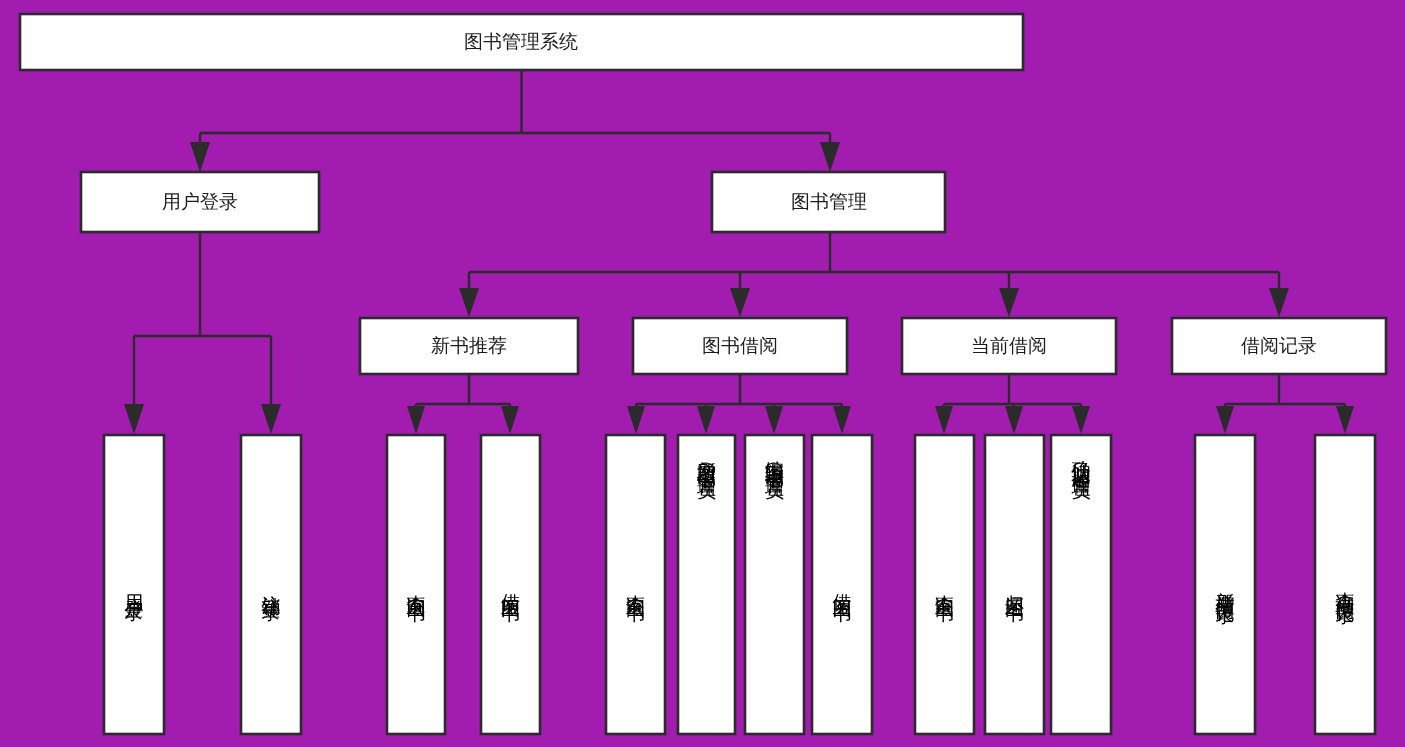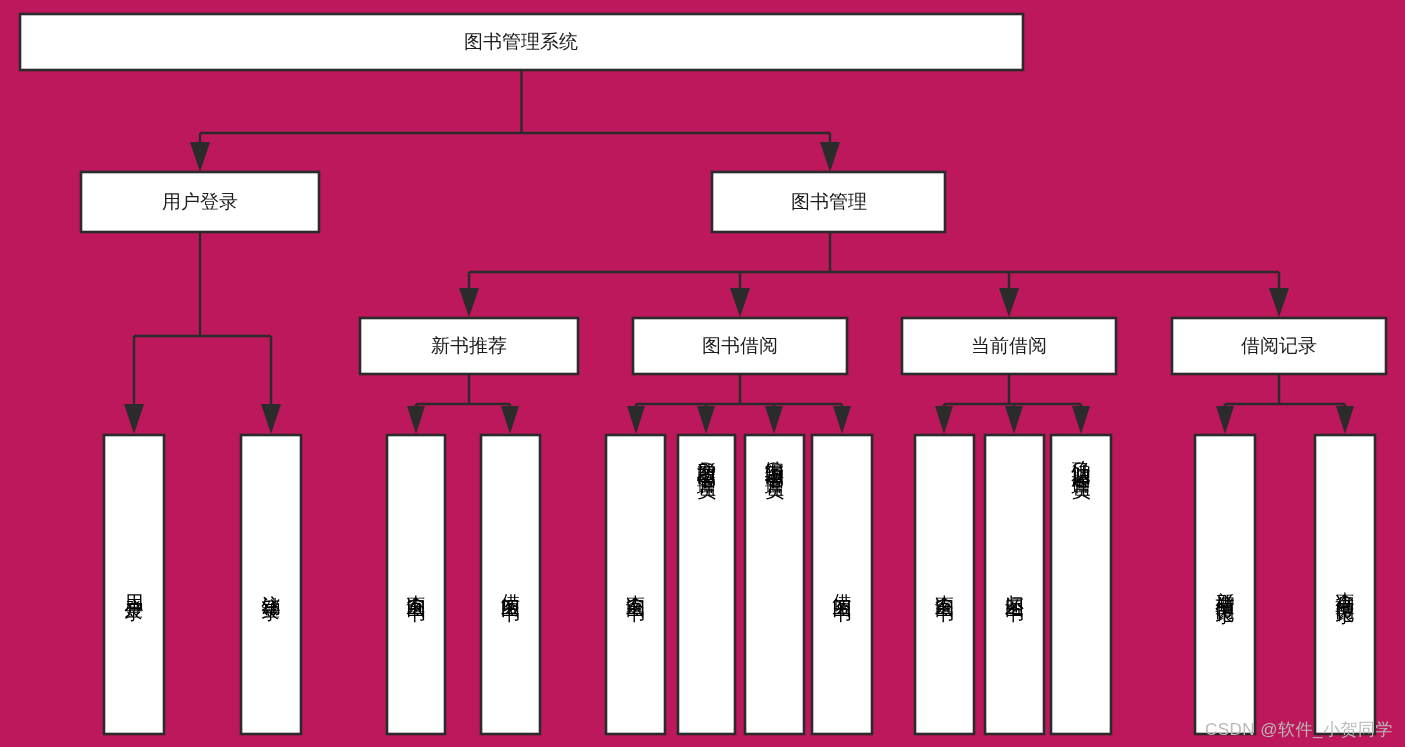--- a/index.html
+++ b/index.html
@@ -10,21 +10,21 @@
   body {
     width: 1405px;
     height: 747px;
     font-family: "Liberation Sans", "DejaVu Sans", sans-serif;
     overflow: hidden;
   }
   #diagram-root {
     position: relative;
     width: 1405px;
     height: 747px;
-    background: #be185d;
+    background: #a21caf;
   }
   svg#flow-svg {
     position: absolute;
     top: 0;
     left: 0;
     width: 1405px;
     height: 747px;
     display: block;
   }
   .node-box {
@@ -247,21 +247,20 @@
         </div>
     </foreignObject>
     <foreignObject x="1315" y="435" width="60" height="299">
       <div xmlns="http://www.w3.org/1999/xhtml" class="vwrap">
           <span class="node-label-v">查询借阅记录</span>
         </div>
     </foreignObject>
 
   </svg>
 
-  <div class="watermark">CSDN @软件_小贺同学</div>
 </div>
 
 <style>
   .vwrap {
     width: 100%;
     height: 100%;
     display: flex;
     align-items: center;
     justify-content: center;
     box-sizing: border-box;

